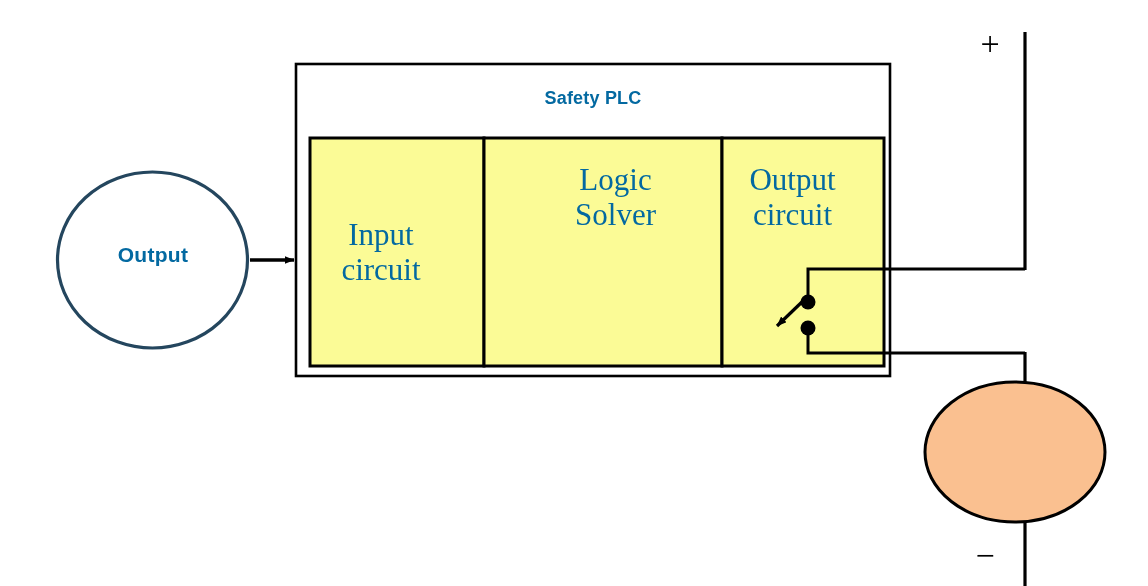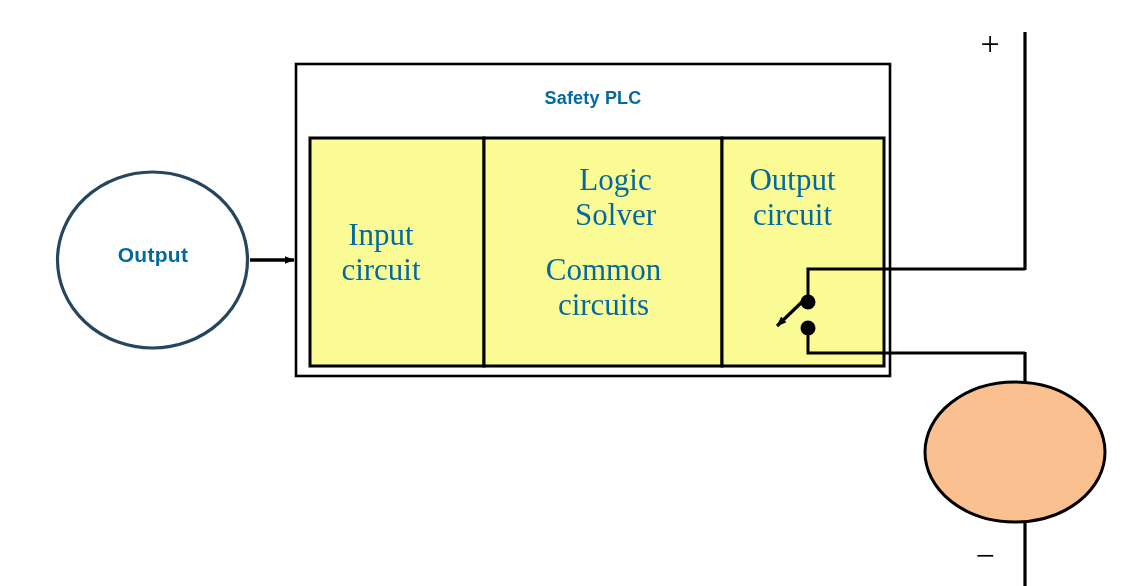--- a/index.html
+++ b/index.html
@@ -134,22 +134,20 @@
   <div class="lbl sans-bold-lbl" id="sensor-label">Output</div>
 
   <div class="lbl sans-bold-lbl" id="plc-title">Safety PLC</div>
 
   <div class="lbl serif-lbl" id="input-circuit-label">Input
 circuit</div>
 
   <div class="lbl serif-lbl" id="logic-solver-label">Logic
 Solver</div>
 
-  <div class="lbl serif-lbl" id="common-circuits-label">Common
-circuits</div>
 
   <div class="lbl serif-lbl" id="output-circuit-label">Output
 circuit</div>
 
 
   <div class="lbl" id="plus-sign">+</div>
 
   <div class="lbl" id="minus-sign">−</div>
 
 </div>

